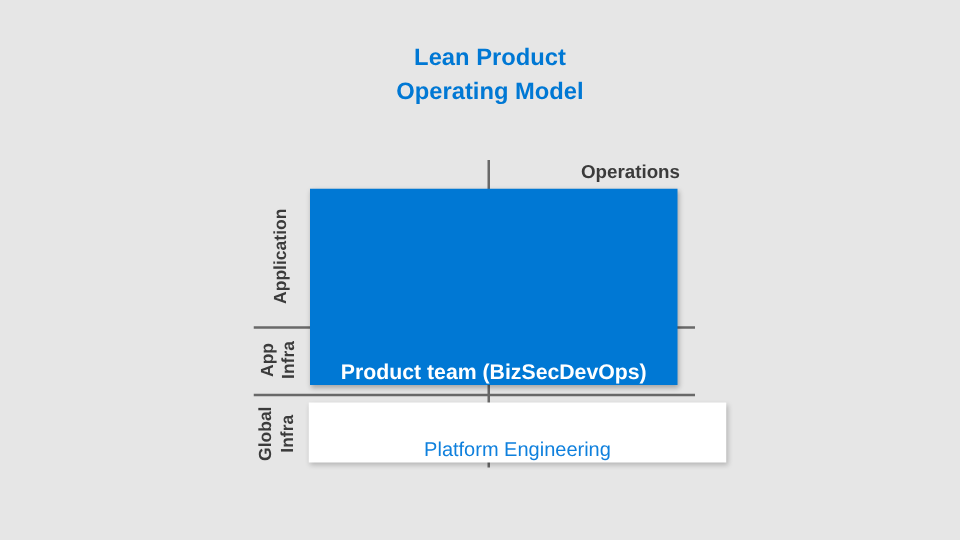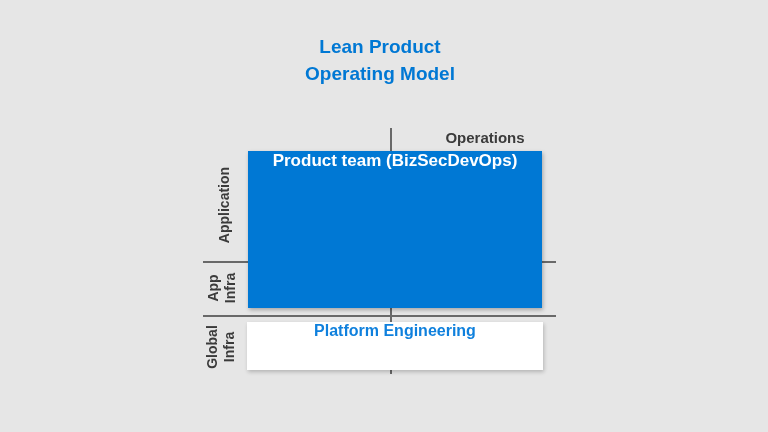--- a/index.html
+++ b/index.html
@@ -12,42 +12,42 @@
   }
   .stage {
     position: relative;
     width: 768px;
     height: 432px;
     overflow: hidden;
     background: var(--background, #e6e6e6);
   }
   .diagram-title {
     position: absolute;
-    left: 180px;
+    left: 192px;
     top: 33px;
     width: 400px;
     text-align: center;
     font-size: 19px;
     line-height: 27px;
     font-weight: 700;
     color: var(--accent-blue, #0078d4);
     white-space: pre-line;
   }
   .col-header {
     position: absolute;
     top: 128px;
     height: 20px;
     text-align: center;
     font-size: 15px;
     line-height: 20px;
     font-weight: 700;
     color: var(--label-text, #3b3b3b);
   }
   .col-header.dev { left: 248px; width: 143px; }
-  .col-header.ops { left: 409px; width: 152px; }
+  .col-header.ops { left: 392px; width: 152px; text-align: right; }
 
   .vline {
     position: absolute;
     left: 390px;
     top: 128px;
     width: 2px;
     height: 246px;
     background: var(--line-gray, #696969);
     z-index: 1;
   }
@@ -73,45 +73,45 @@
     white-space: pre-line;
     z-index: 1;
   }
   .row-label.application { left: 180px; top: 196px; width: 90px; height: 18px; }
   .row-label.app-infra   { left: 200px; top: 271px; width: 44px; height: 34px; }
   .row-label.global-infra{ left: 197px; top: 330px; width: 48px; height: 34px; }
 
   .box {
     position: absolute;
     display: flex;
-    align-items: flex-start;
+    align-items: flex-end;
     justify-content: center;
     text-align: center;
     z-index: 2;
   }
   .box.product-team {
     left: 248px;
     top: 151px;
     width: 294px;
     height: 157px;
     background: var(--accent-blue, #0078d4);
     color: var(--product-text, #ffffff);
     font-size: 17px;
     font-weight: 700;
     box-shadow: 1px 2px 4px rgba(0,0,0,0.28);
   }
   .box.platform-eng {
     left: 247px;
     top: 322px;
-    width: 296px;
+    width: 334px;
     height: 48px;
     background: var(--platform-box-bg, #ffffff);
     color: var(--platform-text, #0f80dd);
     font-size: 16px;
-    font-weight: 700;
+    font-weight: 400;
     box-shadow: 1px 2px 4px rgba(0,0,0,0.22);
   }
 </style>
 </head>
 <body>
 
 <div class="stage">
 
   <div class="diagram-title">Lean Product
 Operating Model</div>

